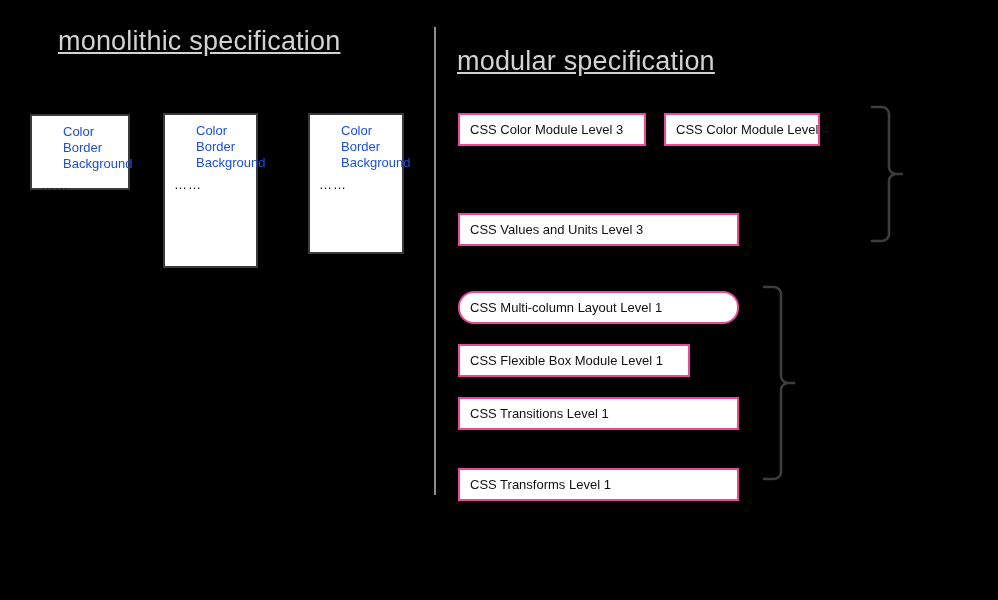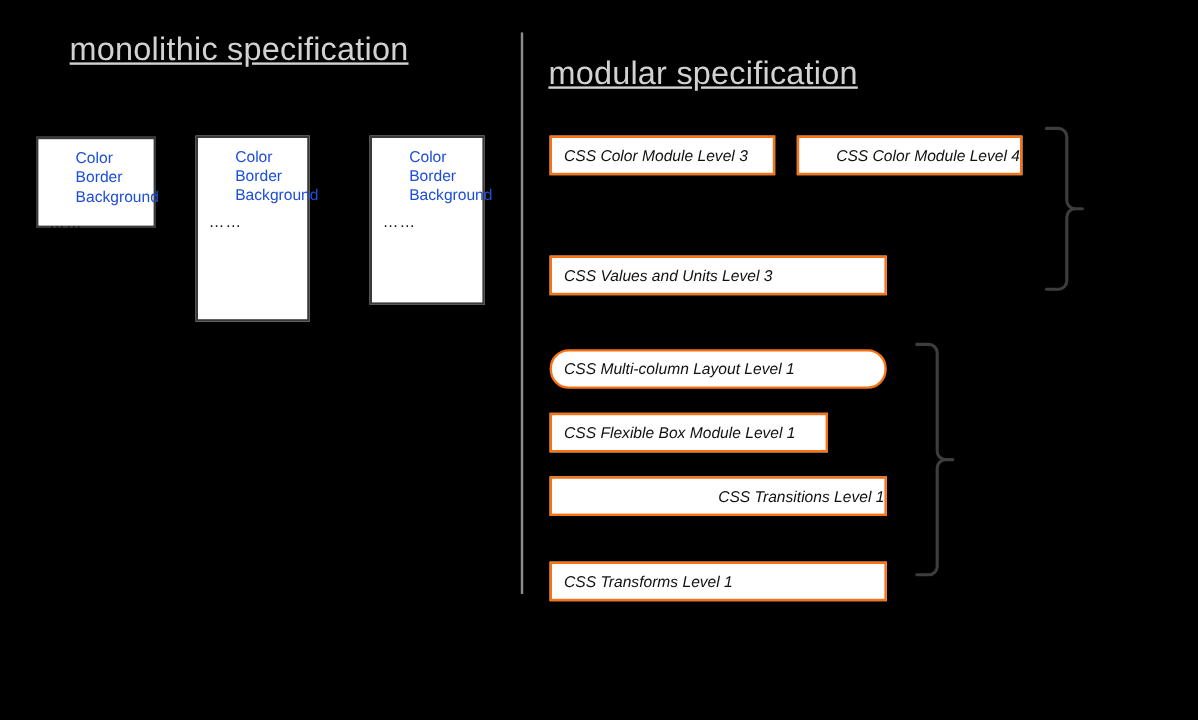--- a/index.html
+++ b/index.html
@@ -67,40 +67,39 @@
     white-space: nowrap;
   }
   #mono-box-0 { left: 30px;  top: 114px; width: 100px; height: 76px; }
   #mono-box-1 { left: 163px; top: 113px; width: 95px;  height: 155px; }
   #mono-box-2 { left: 308px; top: 113px; width: 96px;  height: 141px; }
 
   
   .spec-box {
     position: absolute;
     background: #ffffff;
-    border: 2px solid #f97316;
+    border: 2px solid #ec4899;
     box-sizing: border-box;
     display: flex;
     align-items: center;
     height: 33px;
-    font-style: italic;
   }
   .spec-label {
     color: #111111;
     font-size: 13px;
     padding-left: 10px;
     white-space: nowrap;
   }
   #spec-box-0 { left: 458px; top: 113px; width: 188px; }
-  #spec-box-1 { left: 664px; top: 113px; width: 188px; justify-content: flex-end; }
+  #spec-box-1 { left: 664px; top: 113px; width: 156px; }
   #spec-box-2 { left: 458px; top: 162px; width: 281px; }
   #spec-box-3 { left: 458px; top: 213px; width: 281px; }
   #spec-box-4 { left: 458px; top: 291px; width: 281px; border-radius: 16px; }
   #spec-box-5 { left: 458px; top: 344px; width: 232px; }
-  #spec-box-6 { left: 458px; top: 397px; width: 281px; justify-content: flex-end; }
+  #spec-box-6 { left: 458px; top: 397px; width: 281px; }
   #spec-box-7 { left: 458px; top: 468px; width: 281px; }
 
   
   .brace {
     position: absolute;
   }
   #brace-top    { left: 868px; top: 104px; width: 36px; height: 146px; }
   #brace-bottom { left: 760px; top: 284px; width: 36px; height: 204px; }
 
   

